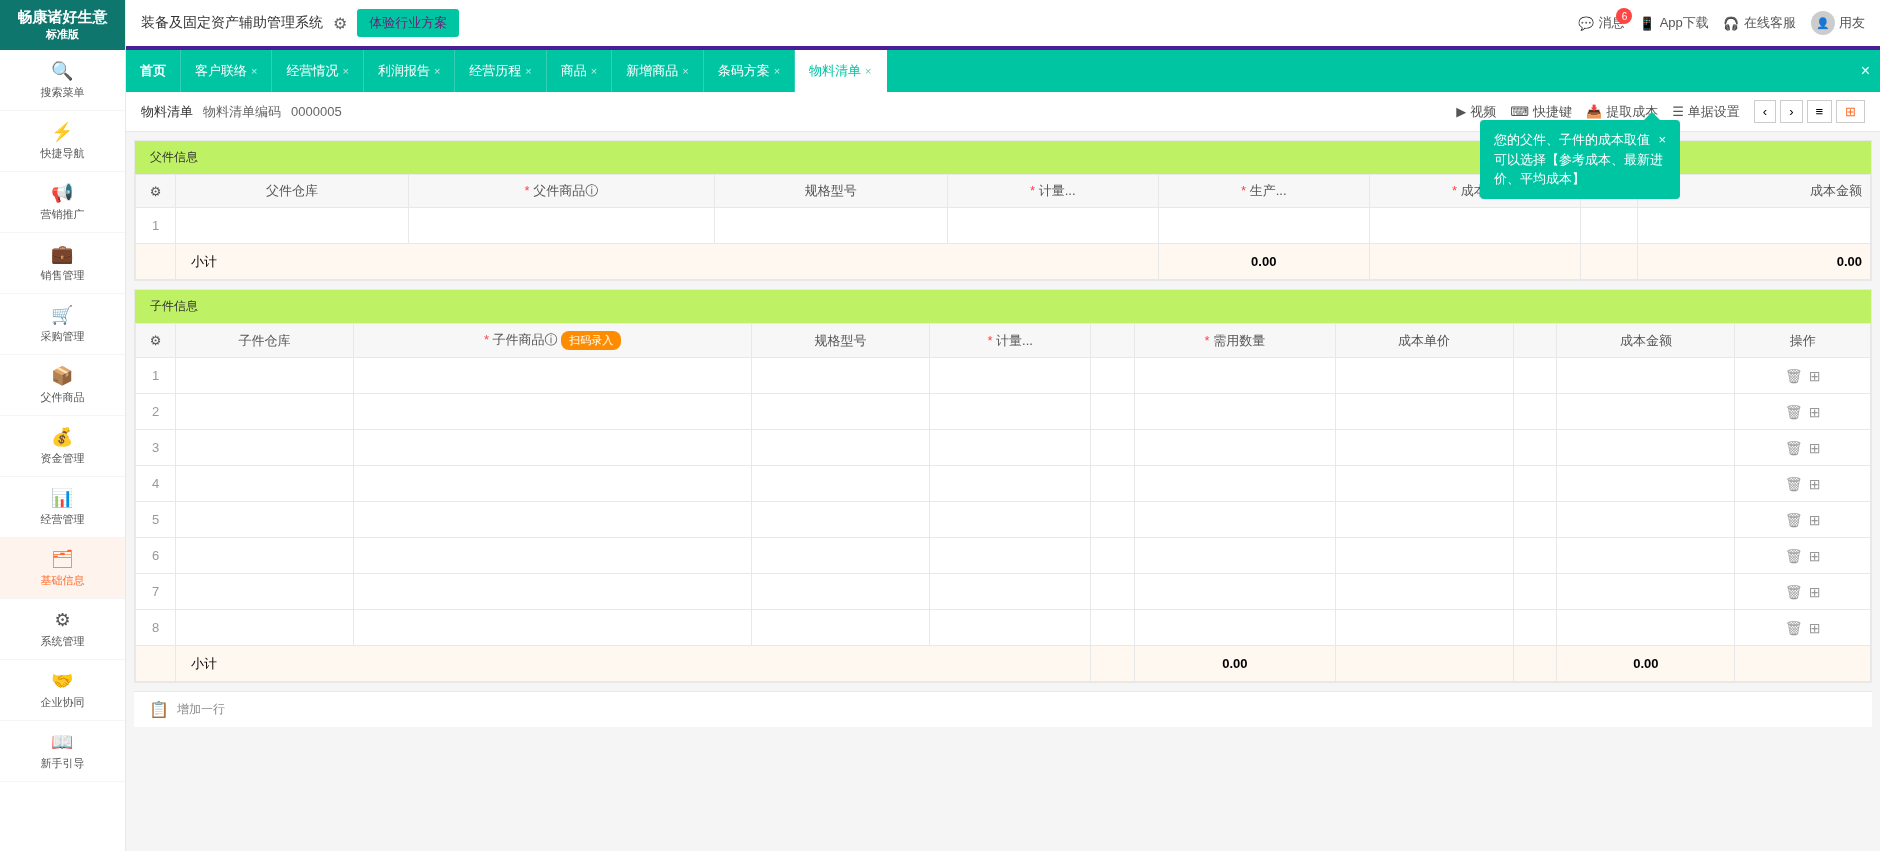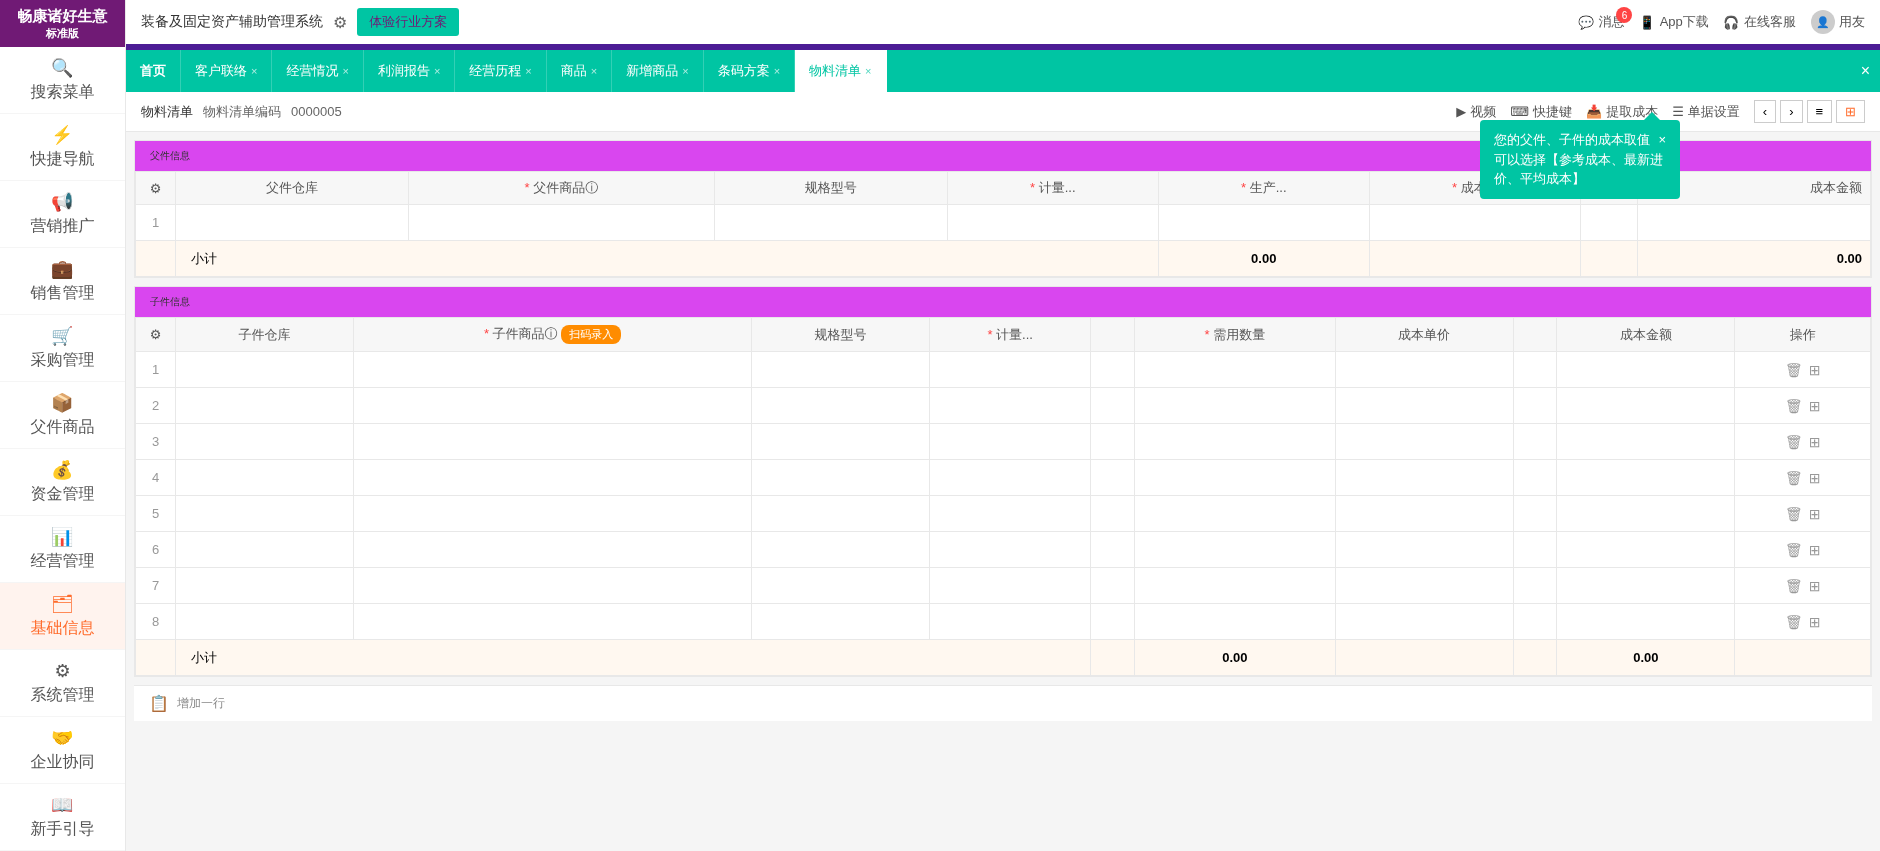--- a/index.html
+++ b/index.html
@@ -8,21 +8,21 @@
     
     .sidebar {
       width: 126px;
       background: #fff;
       display: flex;
       flex-direction: column;
       border-right: 1px solid #e8e8e8;
       flex-shrink: 0;
     }
     .sidebar-logo {
-      background: #701a75;
+      background: #0f766e;
       height: 50px;
       display: flex;
       align-items: center;
       justify-content: center;
       color: #fff;
       font-size: 14px;
       font-weight: bold;
       padding: 5px;
       flex-direction: column;
     }
@@ -32,39 +32,39 @@
       display: flex;
       flex-direction: column;
       align-items: center;
       padding: 10px 5px;
       cursor: pointer;
       color: #555;
       border-bottom: 1px solid #f5f5f5;
     }
     .sidebar-item.active { background: #fff3ee; color: #ff6b2b; }
     .sidebar-item .icon { font-size: 18px; margin-bottom: 3px; }
-    .sidebar-item .label { font-size: 16px; text-align: center; }
+    .sidebar-item .label { font-size: 11px; text-align: center; }
 
     
     .main-content {
       flex: 1;
       display: flex;
       flex-direction: column;
       overflow: hidden;
     }
 
     
     .top-header {
       height: 50px;
       background: #fff;
       display: flex;
       align-items: center;
       justify-content: space-between;
       padding: 0 15px;
-      border-bottom: 6px solid #4c1d95;
+      border-bottom: 4px solid #4c1d95;
       flex-shrink: 0;
     }
     .top-header-left { display: flex; align-items: center; gap: 10px; }
     .system-title { font-size: 14px; color: #333; }
     .settings-icon { color: #666; cursor: pointer; font-size: 16px; }
     .trial-btn {
       background: #00c5a3;
       color: #701a75;
       border: none;
       padding: 5px 12px;
@@ -147,24 +147,24 @@
     .toolbar-item {
       display: flex;
       align-items: center;
       gap: 4px;
       color: #555;
       cursor: pointer;
       font-size: 12px;
     }
     .section-title {
       padding: 8px 15px;
-      font-size: 10px;
+      font-size: 12px;
       color: #333;
       font-weight: 500;
-      background: #d946ef;
+      background: #bef264;
     }
 
     
     .data-table {
       width: 100%;
       border-collapse: collapse;
       font-size: 12px;
     }
     .data-table th {
       background: #f7f7f7;

